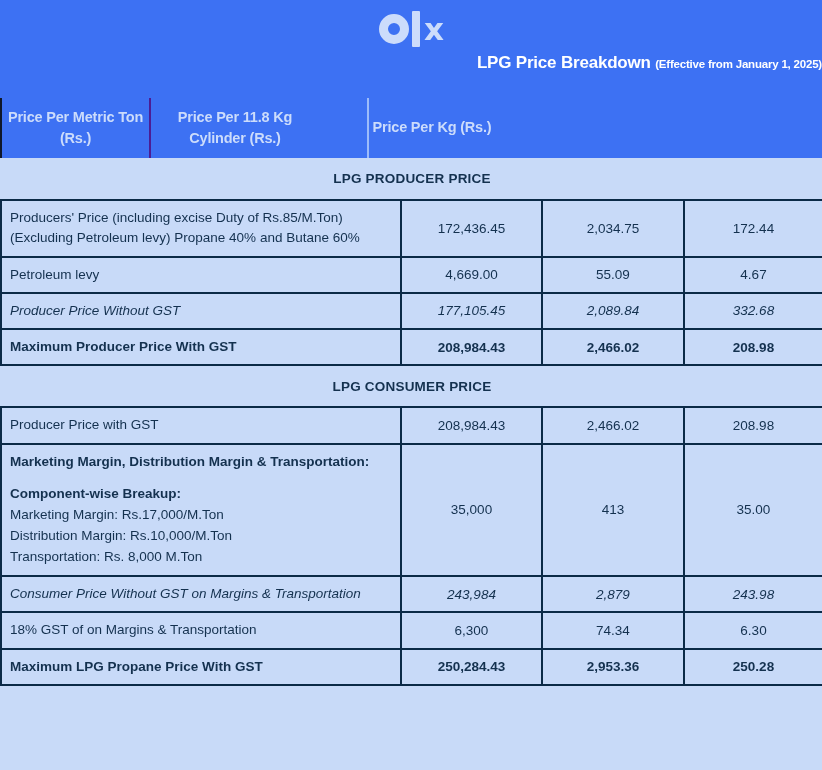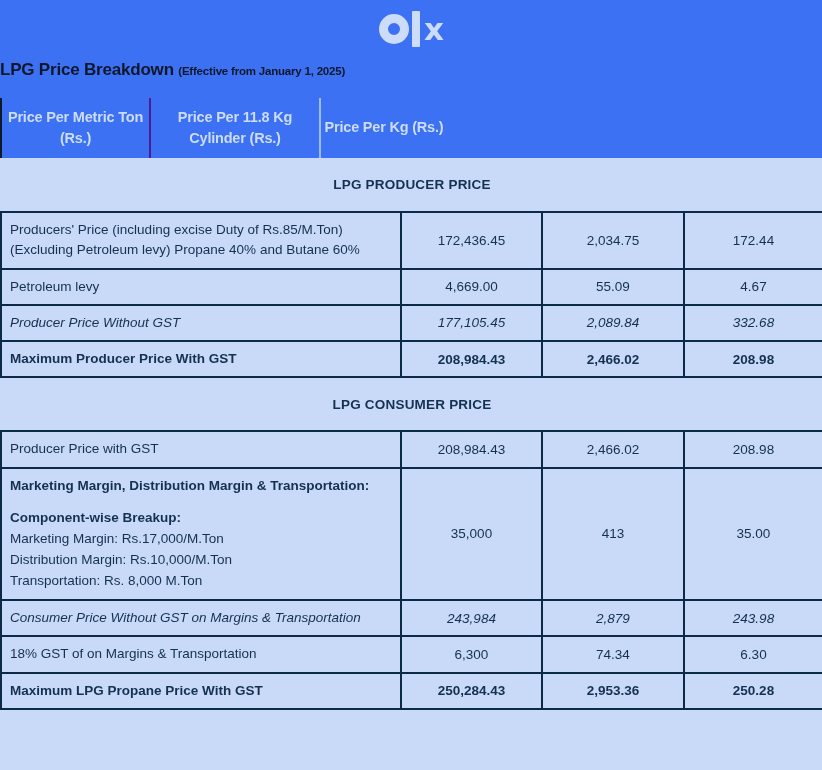--- a/index.html
+++ b/index.html
@@ -62,25 +62,24 @@
     color: #ccdcfb;
     font-family: "DejaVu Sans", sans-serif;
     font-size: 31px;
     font-weight: 700;
     line-height: 30px;
     letter-spacing: -1px;
     margin-left: 1px;
   }
 
   .title-row {
-    text-align: left;
-    color: #0f172a;
+    text-align: right;
+    color: #ffffff;
     padding-top: 7px;
     white-space: nowrap;
-    margin-top: 7px;
   }
   .title-main {
     font-family: "Liberation Sans", sans-serif;
     font-size: 17px;
     font-weight: bold;
     letter-spacing: -0.2px;
   }
   .title-sub {
     font-family: "Liberation Sans", sans-serif;
     font-size: 11.5px;
@@ -104,21 +103,21 @@
     align-items: center;
     justify-content: center;
     text-align: center;
     line-height: 1.45;
     box-sizing: border-box;
     letter-spacing: -0.2px;
   }
   .col-header .c-desc  { width: 400px; }
   .col-header .c-mt    { width: 149px; border-left: 2px solid #0f172a; }
   .col-header .c-cyl   { width: 170px; border-left: 2px solid #4c1d95; }
-  .col-header .c-kg    { width: 128px; border-left: 2px solid #9dbcfa; }
+  .col-header .c-kg    { width: 128px; border-left: 2px solid #9dbcfa; margin-left: 48px; }
 
   
   table.price-table {
     border-collapse: collapse;
     width: 822px;
     table-layout: fixed;
     background: #c8daf8;
   }
   table.price-table td {
     border: 2px solid #0b2a47;
@@ -140,21 +139,21 @@
   td.section {
     text-align: center;
     font-weight: bold;
     font-size: 15px;
     letter-spacing: 0.2px;
     padding: 12px 6px;
     border-left: none;
     border-right: none;
     border-top: none;
     border-bottom: none;
-    height: 54px;
+    height: 42px;
   }
   tr.section-row td {
     border-left: 0;
     border-right: 0;
     border-top: 0;
     border-bottom: 0;
   }
   .italic  { font-style: italic; }
   .bold    { font-weight: bold; }
 

